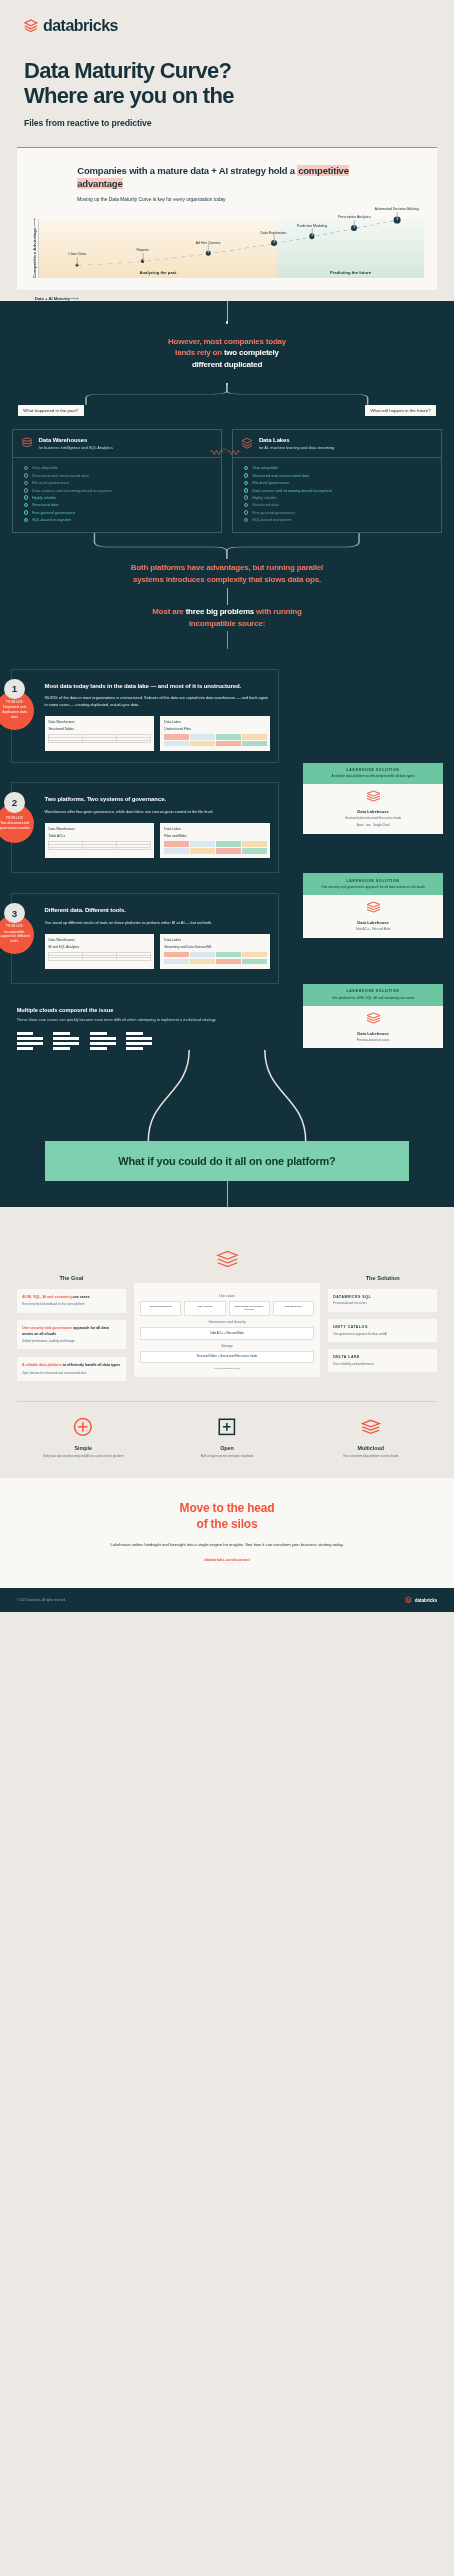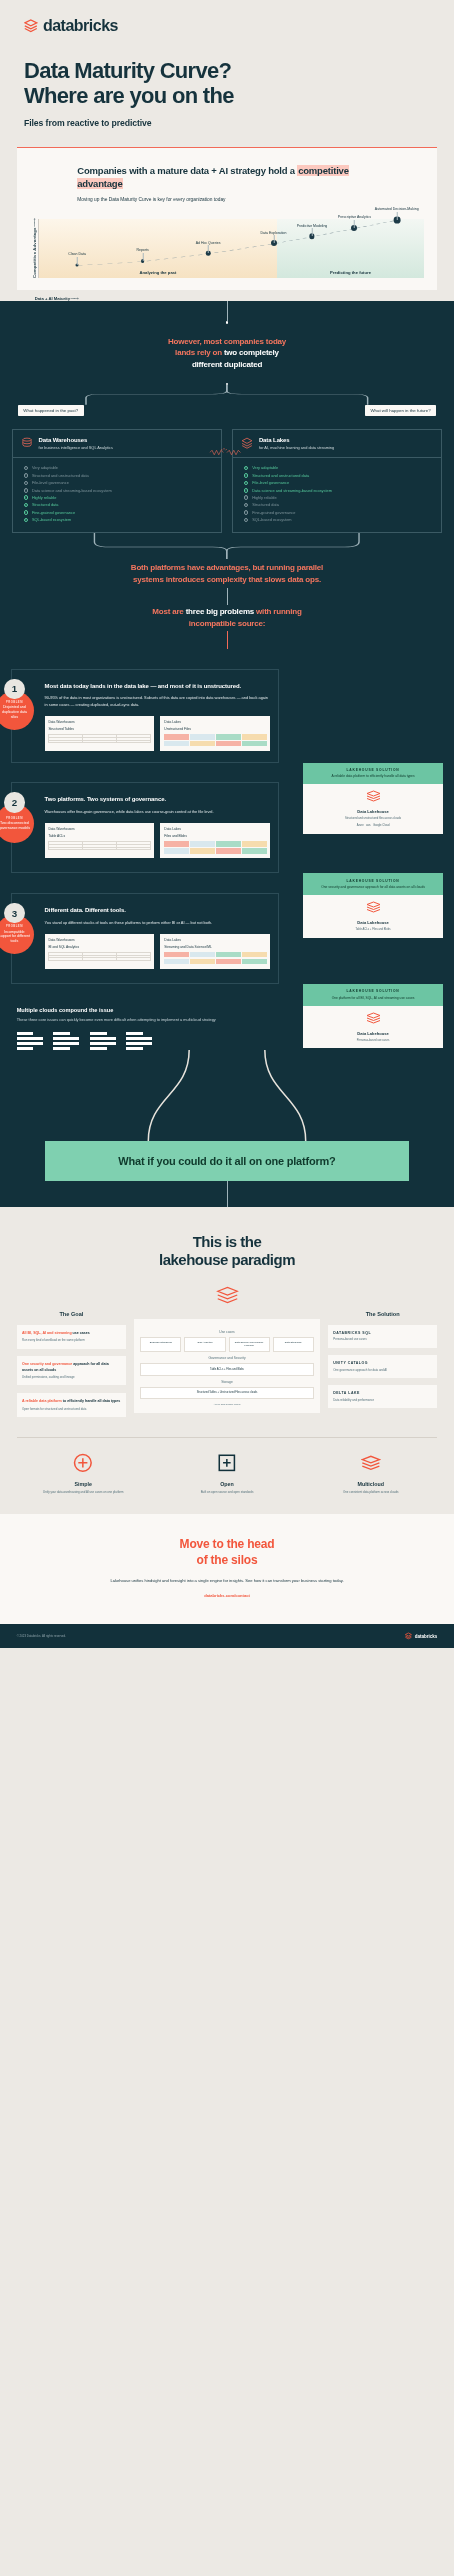--- a/index.html
+++ b/index.html
@@ -682,24 +682,20 @@
     </div>
 
     <div class="cta-band">
       <div class="cta-box">What if you could do it all on one platform?</div>
     </div>
 
     <div class="connector" style="height:26px"></div>
   </div>
 
   <div class="light">
-    <h2>
-      <span>This is the</span><br>
-      <span>lakehouse paradigm</span>
-    </h2>
     <div class="stack-ico">
       <svg width="23" height="18" viewBox="0 0 30 24">
         <g fill="none" stroke="#f2563c" stroke-width="1.6">
           <path d="M2 7 L15 2 L28 7 L15 12 Z"></path>
           <path d="M2 12 L15 17 L28 12"></path>
           <path d="M2 17 L15 22 L28 17"></path>
         </g>
       </svg>
     </div>
 

